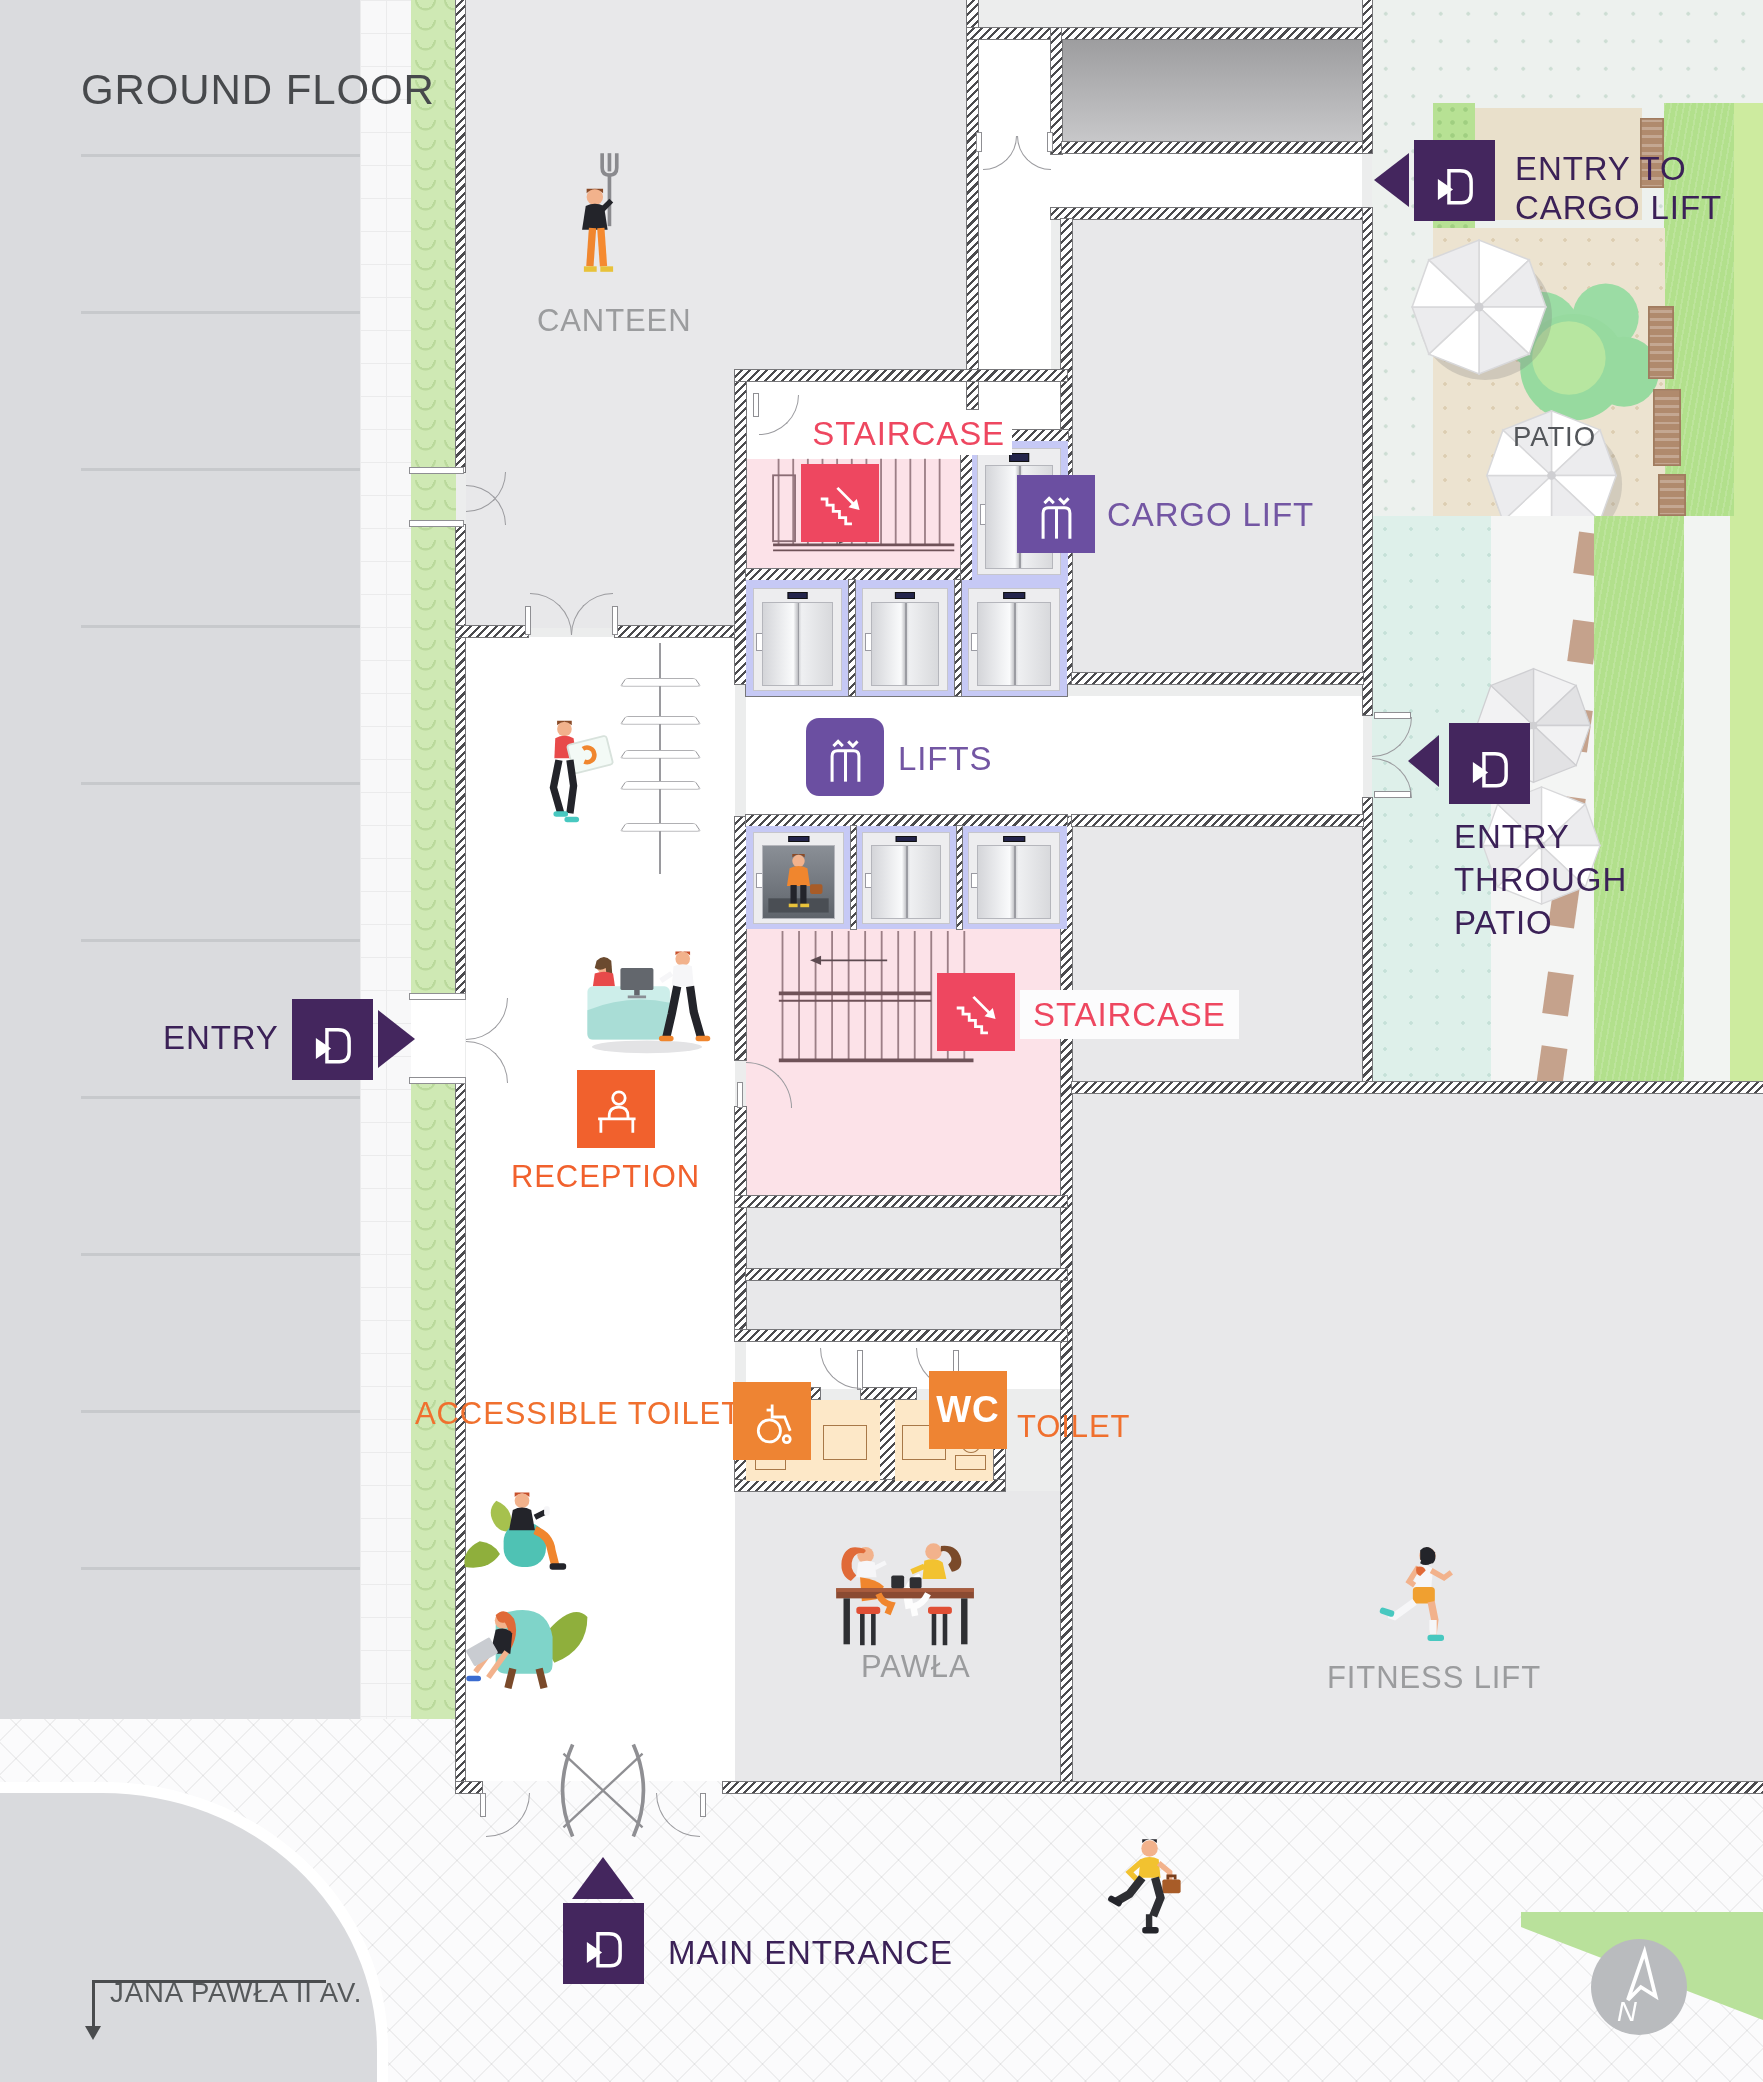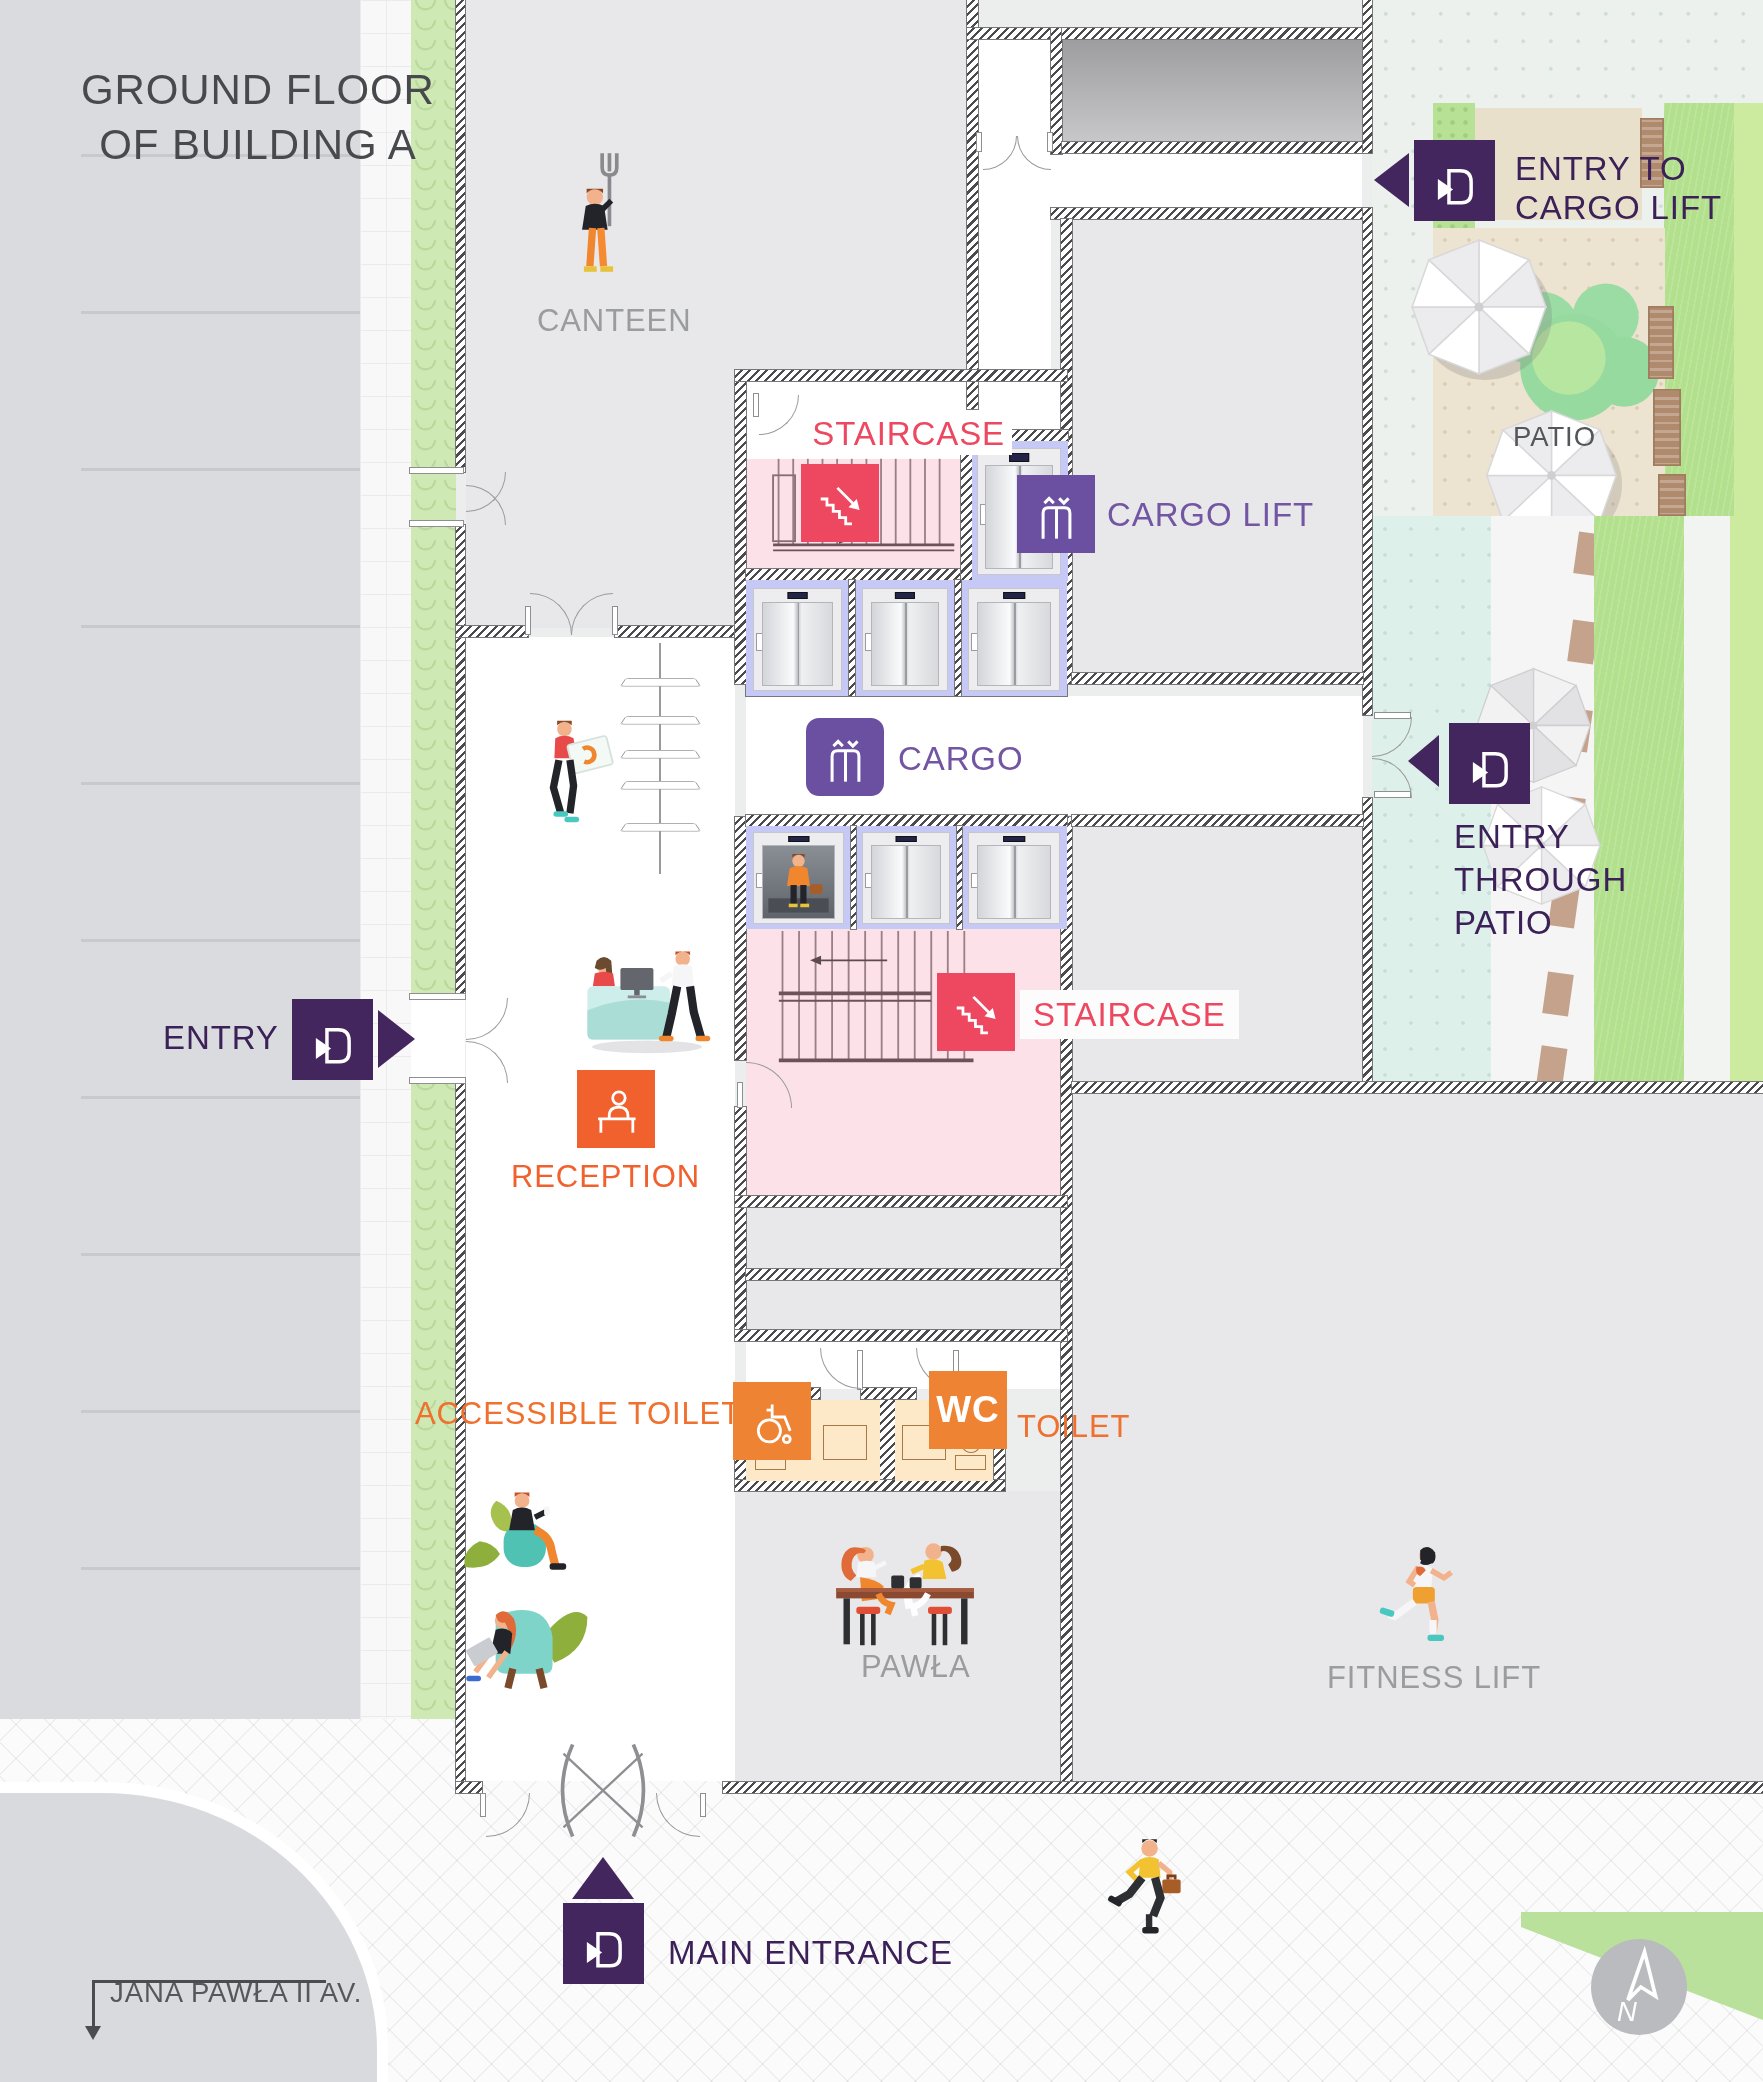--- a/index.html
+++ b/index.html
@@ -444,21 +444,21 @@
   <div class="ic ic-lift" style="left:806px;top:718px;width:78px;height:78px;border-radius:13px;">
     <svg width="59" height="59" viewBox="0 0 88 88">
         <g stroke="#fff" stroke-width="4.5" fill="none">
       <polyline points="26,27 33,20 40,27"></polyline>
           <polyline points="48,20 55,27 62,20"></polyline>
       <path d="M24 80 V42 Q24 34 32 34 H56 Q64 34 64 42 V80"></path>
           <line x1="44" y1="80" x2="44" y2="34"></line>
         </g>
       </svg>
   </div>
-  <div class="lbl lbl-mpurple" style="left:898px;top:740px;">CARGO</div>
+  <div class="lbl lbl-mpurple" style="left:898px;top:740px;">LIFTS</div>
 
   <div class="tri" style="left:1408px;top:735px;border-top:26px solid transparent;border-bottom:26px solid transparent;border-right:31px solid #44265e;"></div>
   <div class="ic ic-entry" style="left:1449px;top:723px;width:81px;height:81px;">
     <svg width="61" height="61" viewBox="0 0 88 88">
         <g stroke="#fff" stroke-width="5" fill="none">
       <path d="M36 76 V30 H52 Q68 30 68 46 V62 Q68 76 54 76 Z"></path>
         </g>
       <polygon points="20,42 20,72 42,57" fill="#fff"></polygon>
       </svg>
   </div>
@@ -514,21 +514,20 @@
         <g stroke="#fff" stroke-width="5" fill="none">
       <path d="M36 76 V30 H52 Q68 30 68 46 V62 Q68 76 54 76 Z"></path>
         </g>
       <polygon points="20,42 20,72 42,57" fill="#fff"></polygon>
       </svg>
   </div>
   <div class="lbl lbl-purple" style="left:668px;top:1934px;">MAIN ENTRANCE</div>
 
   <div class="abs" style="left:81px;top:62px;font-size:42px;line-height:55px;color:#47494c;letter-spacing:0.9px;text-align:center;">
     <div>GROUND FLOOR</div>
-    <div>OF BUILDING A</div>
   </div>
   <div class="lbl lbl-gray" style="left:537px;top:303px;">CANTEEN</div>
   <div class="lbl lbl-gray" style="left:861px;top:1649px;">PAWŁA</div>
   <div class="lbl lbl-gray" style="left:1327px;top:1660px;">FITNESS LIFT</div>
 
   <svg class="abs" style="left:562px;top:149px;" width="73" height="158" viewBox="0 0 80 172">
     <g stroke="#8a8a8e" stroke-width="4" fill="none">
         <line x1="52" y1="28" x2="52" y2="84"></line>
         <path d="M44 4 v16 q0 8 8 8 q8 0 8 -8 v-16"></path>
         <line x1="52" y1="4" x2="52" y2="24"></line>

